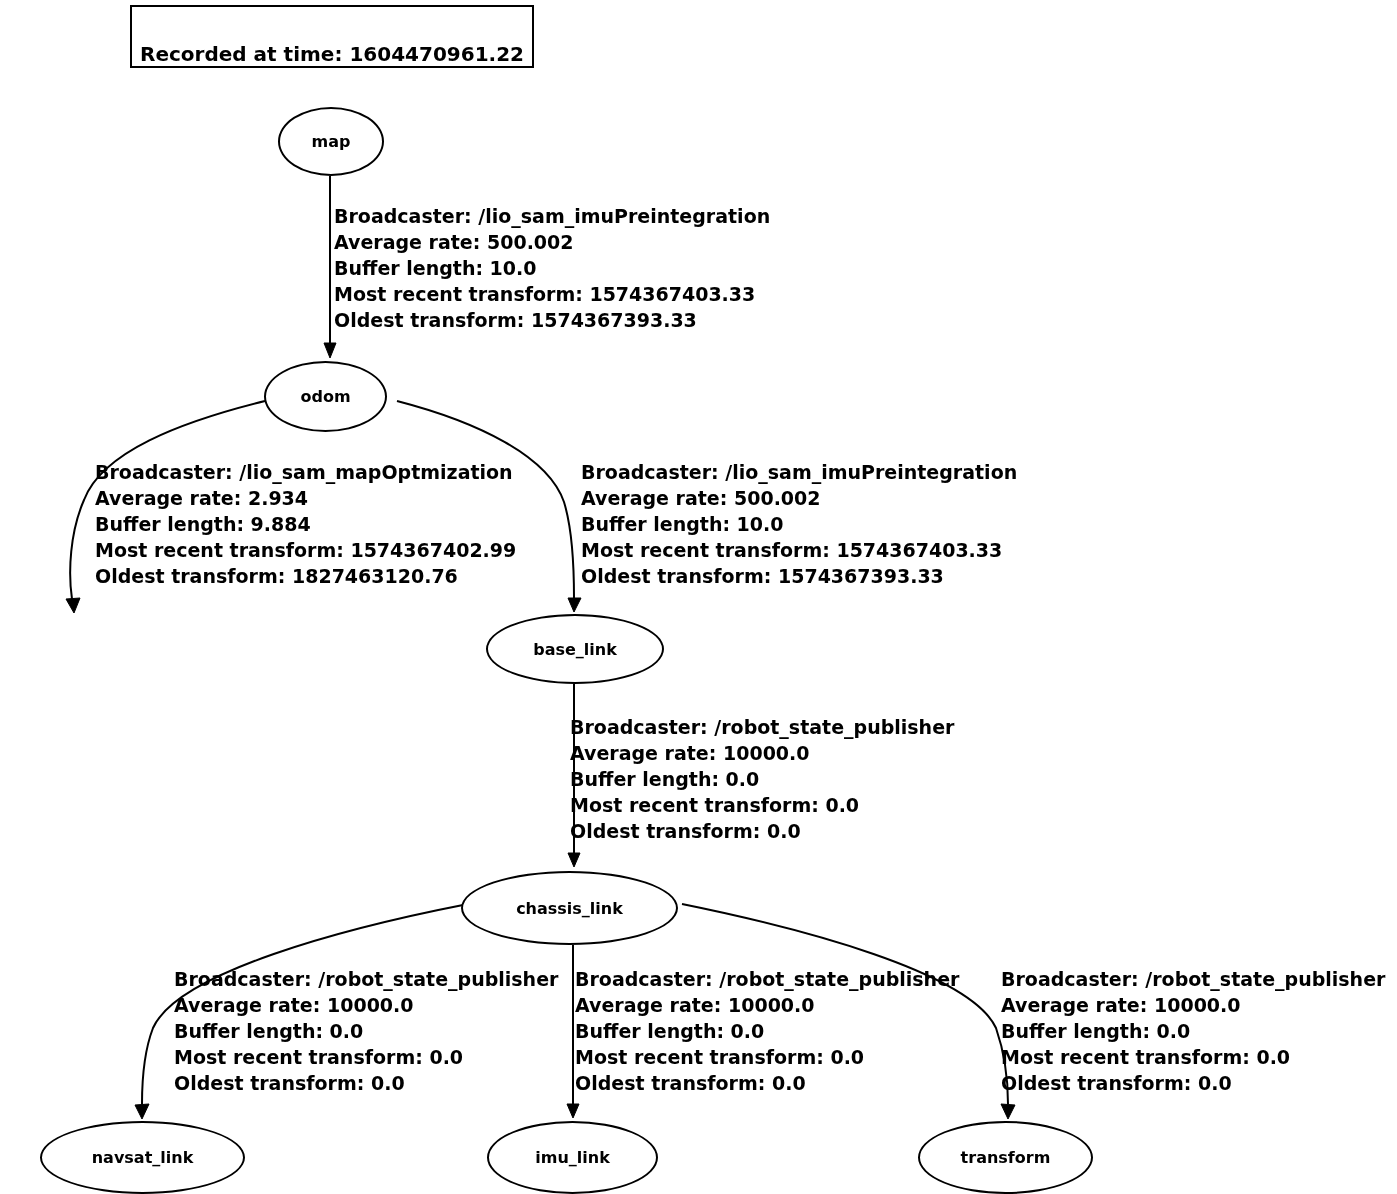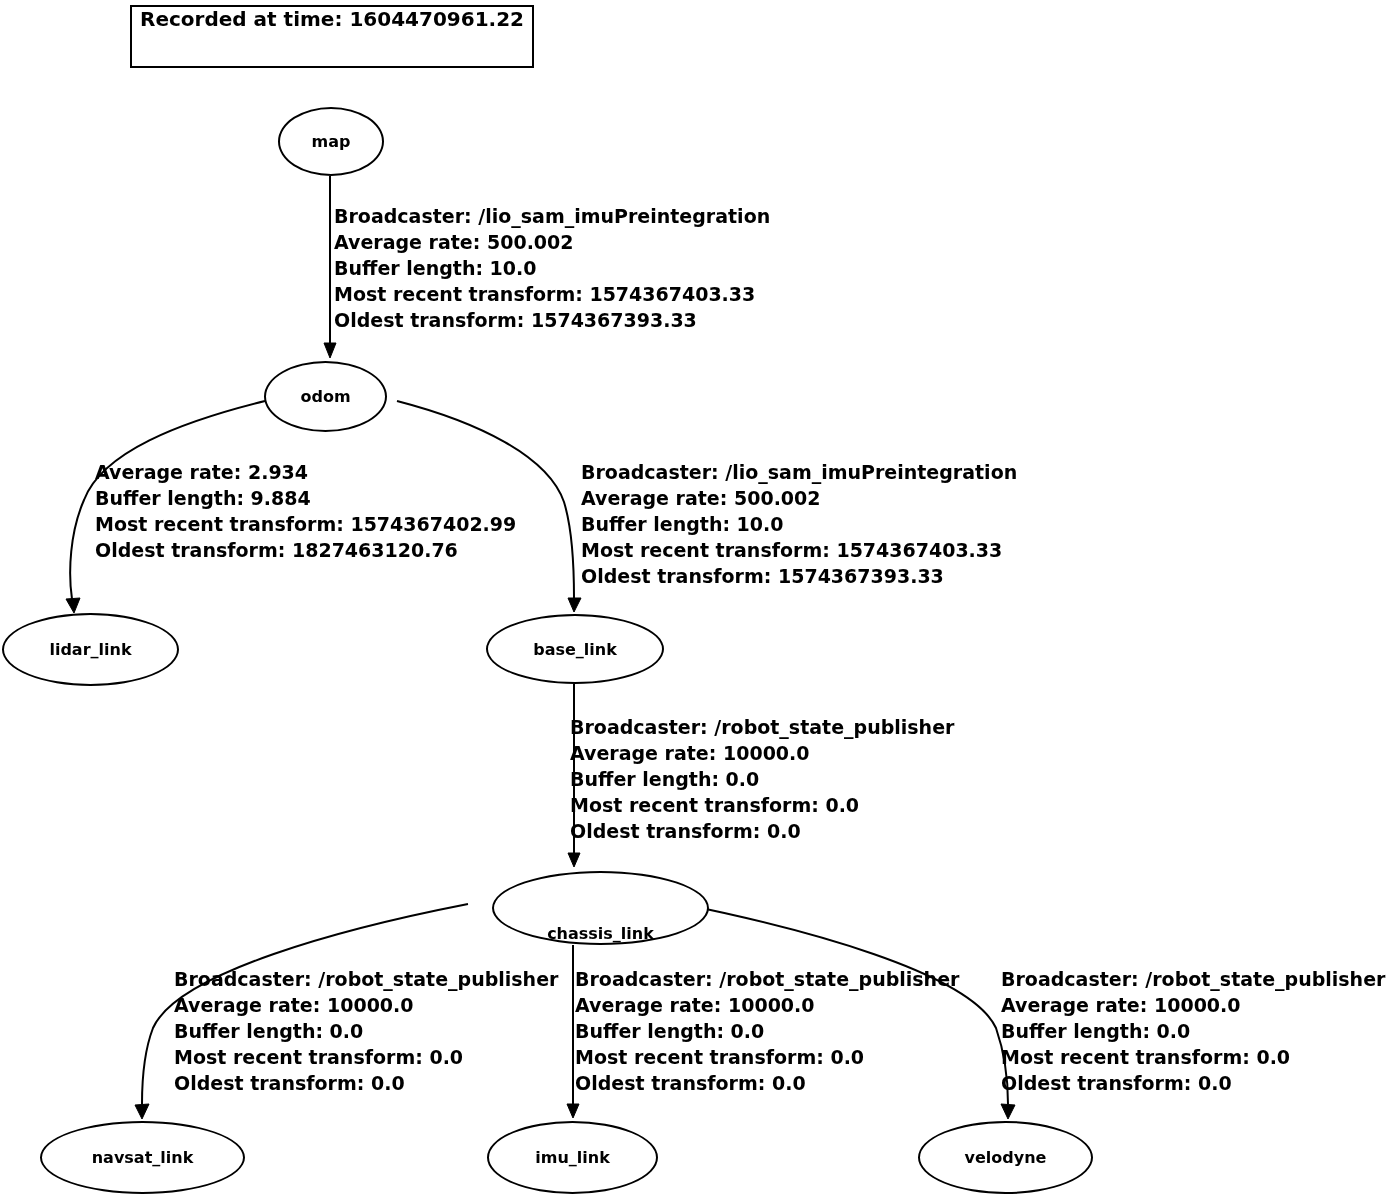--- a/index.html
+++ b/index.html
@@ -31,21 +31,21 @@
     fill: #000000;
     stroke: #000000;
   }
   .title-box {
     position: absolute;
     left: 130px; top: 5px;
     width: 404px; height: 63px;
     border: 2.5px solid #000000;
     box-sizing: border-box;
     display: flex;
-    align-items: flex-start;
+    align-items: flex-end;
     justify-content: center;
     background: #ffffff;
     z-index: 2;
   }
   .title-box .title-text {
     font-size: 20px;
     font-weight: bold;
     white-space: nowrap;
   }
   .node {
@@ -70,21 +70,21 @@
     font-size: 19px;
     font-weight: bold;
     line-height: 26px;
     white-space: nowrap;
   }
   
   #node-map          { left: 278px; top: 107px;  width: 106px; height: 69px; }
   #node-odom         { left: 264px; top: 361px;  width: 123px; height: 71px; }
   #node-lidar_link   { left: 2px;   top: 613px;  width: 177px; height: 73px; }
   #node-base_link    { left: 486px; top: 614px;  width: 178px; height: 70px; justify-content: center; }
-  #node-chassis_link { left: 492px; top: 871px;  width: 217px; height: 74px; align-items: flex-end; }
+  #node-chassis_link { left: 461px; top: 871px;  width: 217px; height: 74px; }
   #node-navsat_link  { left: 40px;  top: 1121px; width: 205px; height: 73px; }
   #node-imu_link     { left: 487px; top: 1121px; width: 171px; height: 73px; }
   #node-velodyne     { left: 918px; top: 1121px; width: 175px; height: 73px; }
   
   #edge-label-0 { left: 334px;  top: 203px; }
   #edge-label-1 { left: 95px;   top: 459px; }
   #edge-label-2 { left: 581px;  top: 459px; }
   #edge-label-3 { left: 570px;  top: 714px; }
   #edge-label-4 { left: 174px;  top: 966px; }
   #edge-label-5 { left: 575px;  top: 966px; }
@@ -122,48 +122,46 @@
   <div class="title-box">
     <span class="title-text">Recorded at time: 1604470961.22</span>
   </div>
 
   <div class="node" id="node-map">
     <span class="node-label">map</span>
   </div>
   <div class="node" id="node-odom">
     <span class="node-label">odom</span>
   </div>
-  <div class="node" id="node-lidar_link">
-    <span class="node-label">lidar_link</span>
-  </div>
   <div class="node" id="node-base_link">
     <span class="node-label">base_link</span>
   </div>
   <div class="node" id="node-chassis_link">
     <span class="node-label">chassis_link</span>
   </div>
   <div class="node" id="node-navsat_link">
     <span class="node-label">navsat_link</span>
   </div>
   <div class="node" id="node-imu_link">
     <span class="node-label">imu_link</span>
   </div>
   <div class="node" id="node-velodyne">
-    <span class="node-label">velodyne</span>
+    <span class="node-label">transform</span>
   </div>
 
   <div class="edge-label" id="edge-label-0">
     <div>Broadcaster: /lio_sam_imuPreintegration</div>
     <div>Average rate: 500.002</div>
     <div>Buffer length: 10.0</div>
     <div>Most recent transform: 1574367403.33</div>
     <div>Oldest transform: 1574367393.33</div>
   </div>
 
   <div class="edge-label" id="edge-label-1">
+    <div>Broadcaster: /lio_sam_mapOptmization</div>
     <div>Average rate: 2.934</div>
     <div>Buffer length: 9.884</div>
     <div>Most recent transform: 1574367402.99</div>
     <div>Oldest transform: 1827463120.76</div>
   </div>
 
   <div class="edge-label" id="edge-label-2">
     <div>Broadcaster: /lio_sam_imuPreintegration</div>
     <div>Average rate: 500.002</div>
     <div>Buffer length: 10.0</div>

